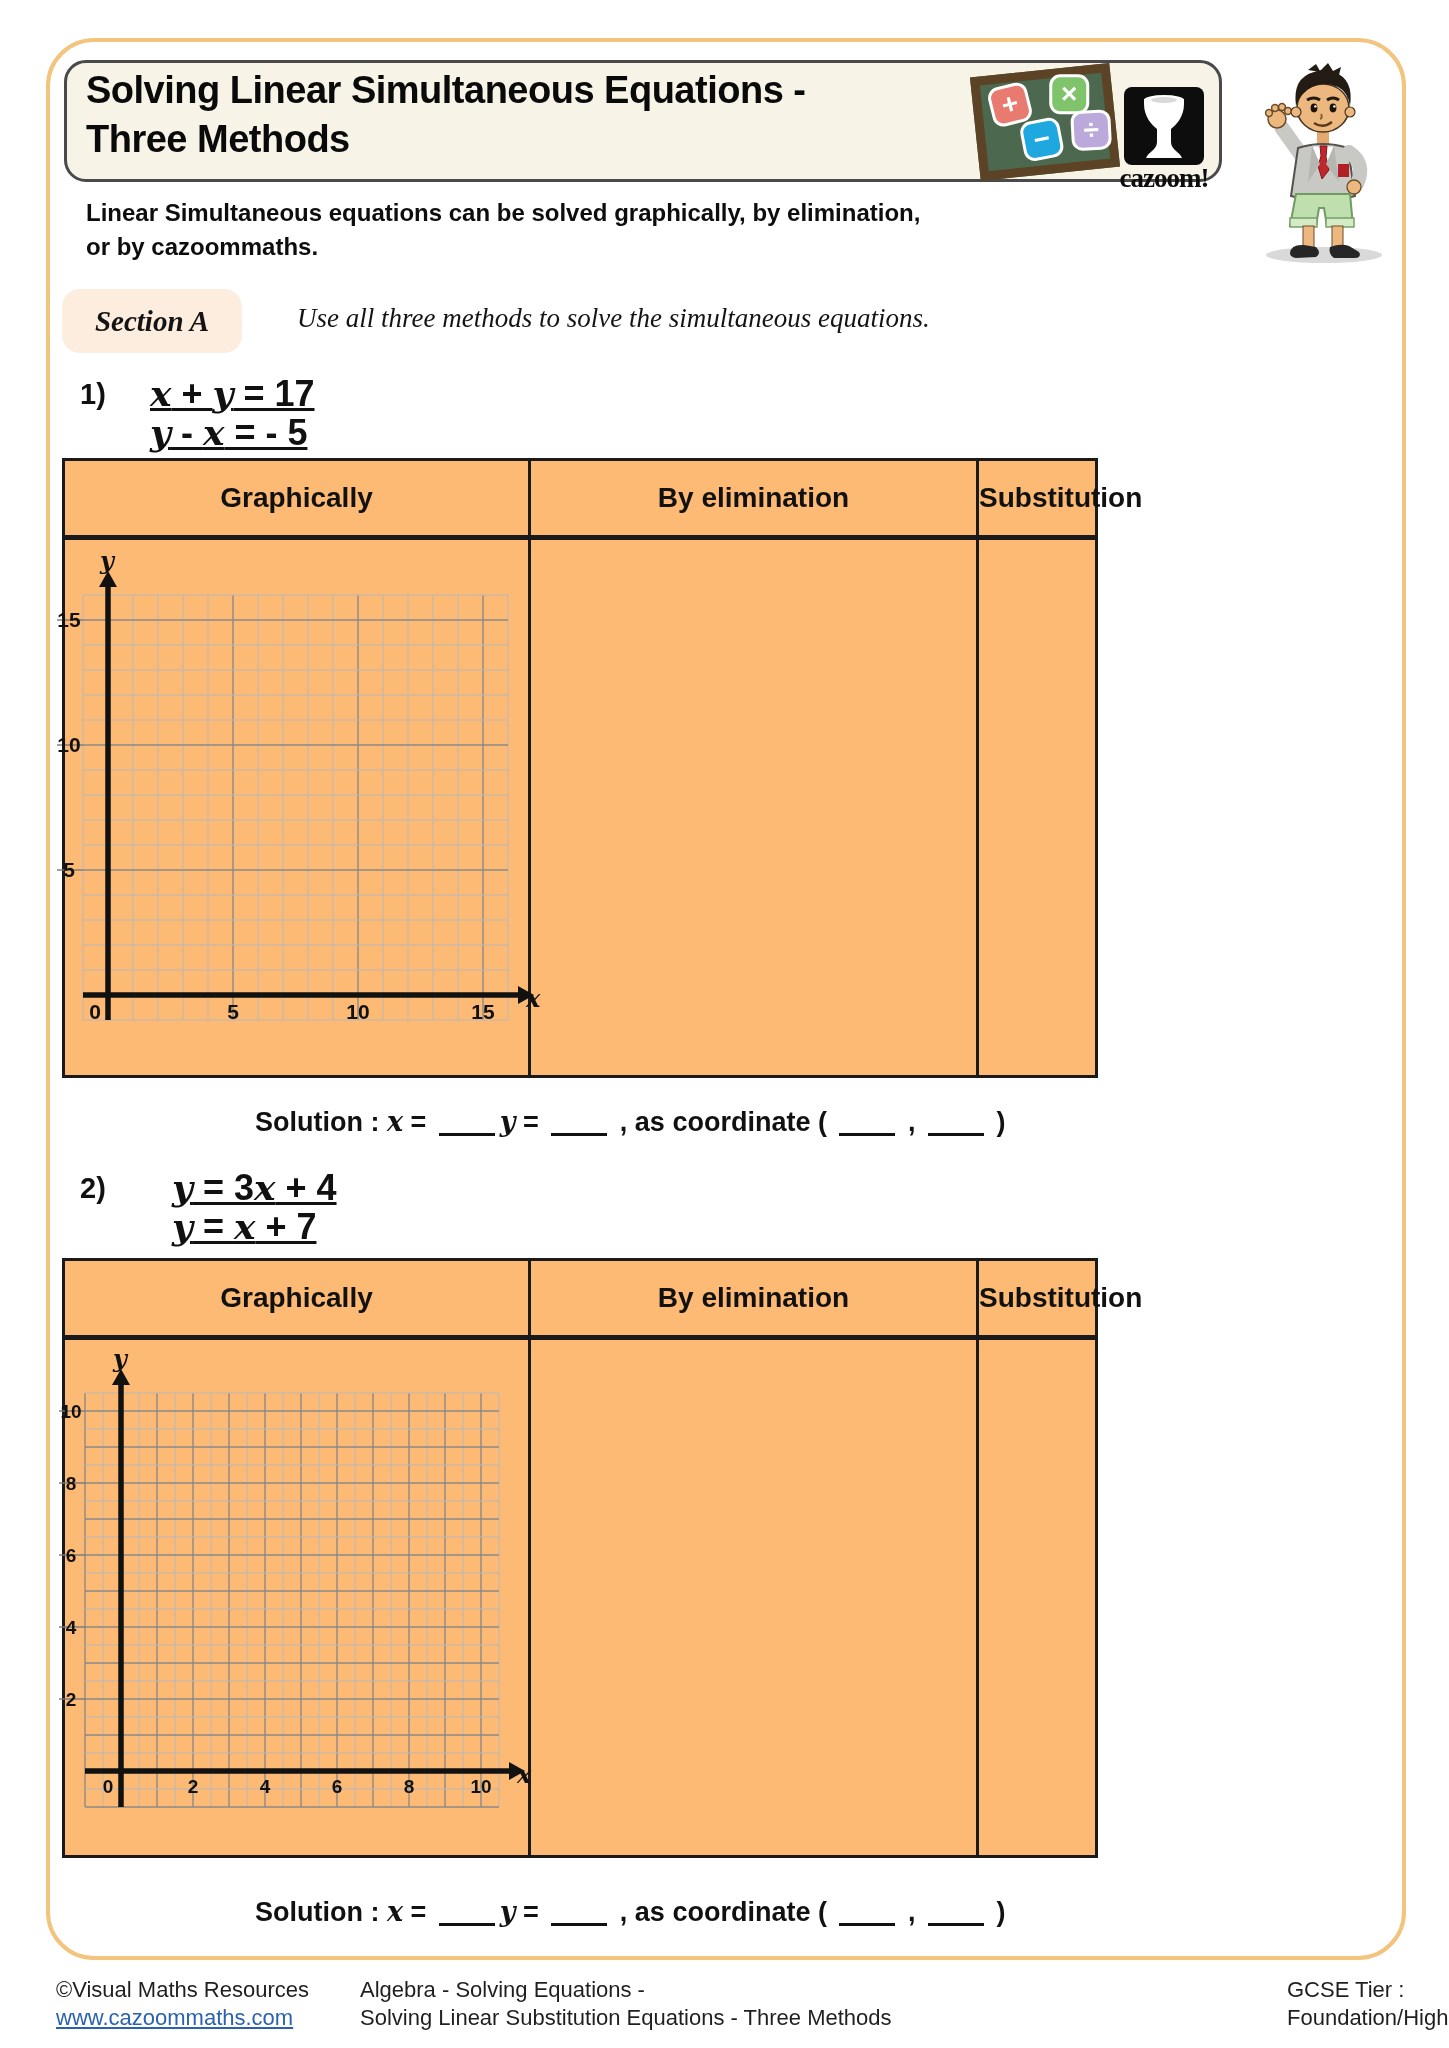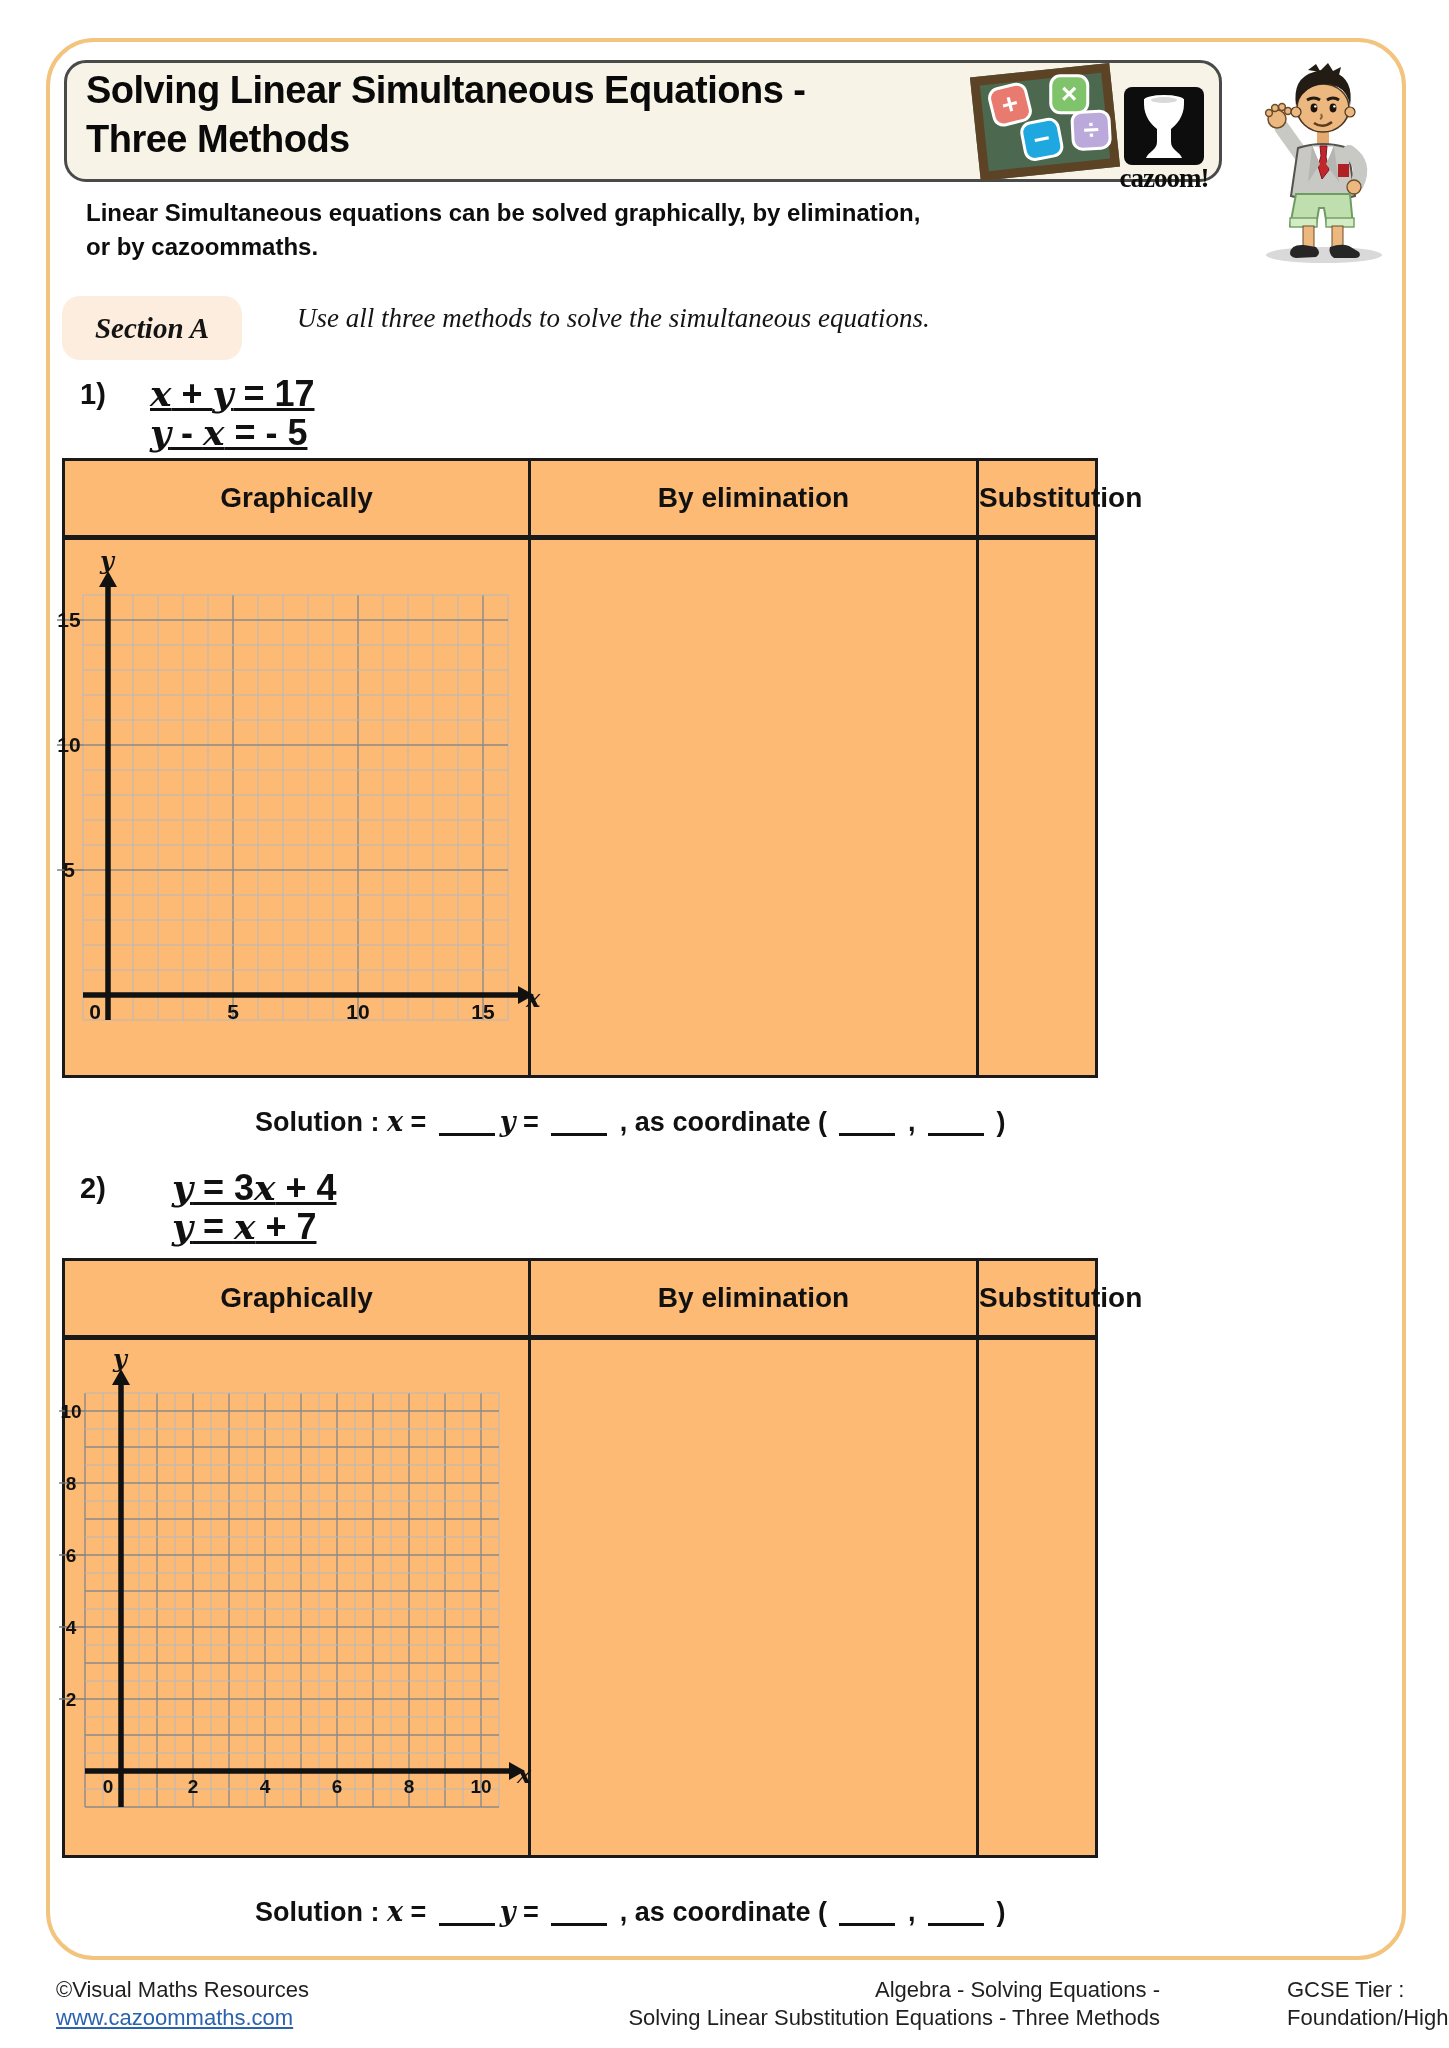--- a/index.html
+++ b/index.html
@@ -47,21 +47,21 @@
   
   .logo{left:1108px;top:72px;width:112px;text-align:center;margin-top:15px;}
   .logo-square{display:block;margin:0 auto;}
   .brand{font-family:"Liberation Serif",serif;font-weight:bold;font-size:27px;color:#0d0d0d;margin-top:-2px;letter-spacing:-1px;}
 
   .boy{left:1246px;top:56px;}
 
   .intro{left:86px;top:196px;font-size:24px;font-weight:bold;line-height:34px;color:#0d0d0d;}
 
   .badge{
-    left:62px;top:296px;width:180px;height:64px;border-radius:18px;
+    left:62px;top:289px;width:180px;height:64px;border-radius:18px;
     background:var(--section_badge_bg,#FCEDDE);
     display:flex;align-items:center;justify-content:center;
     font-family:"Liberation Serif",serif;font-style:italic;font-weight:bold;font-size:29px;color:#141414;
   }
   .instruction{
     left:297px;top:303px;
     font-family:"Liberation Serif",serif;font-style:italic;font-size:27px;color:#141414;
   }
 
   .pnum{font-size:29px;font-weight:bold;}
@@ -99,21 +99,21 @@
   .g1{left:55px;top:545px;}
   .g2{left:57px;top:1343px;}
 
   .solution{font-size:27px;font-weight:bold;white-space:nowrap;}
   .sol1{left:255px;top:1106px;}
   .sol2{left:255px;top:1896px;}
 
   
   .footer-block{top:1976px;font-size:22px;line-height:28px;color:#1f1f1f;}
   .f-left{left:56px;}
-  .f-center{left:360px;width:800px;text-align:right;}
+  .f-center{left:360px;width:800px;text-align:left;}
   .f-right{left:1287px;}
   .flink{color:var(--link,#2B62B0);text-decoration:underline;cursor:pointer;}
 </style>
 </head>
 <body>
 
 <div class="abs frame"></div>
 
 <div class="abs title-box"></div>
 <div class="abs title-text">

